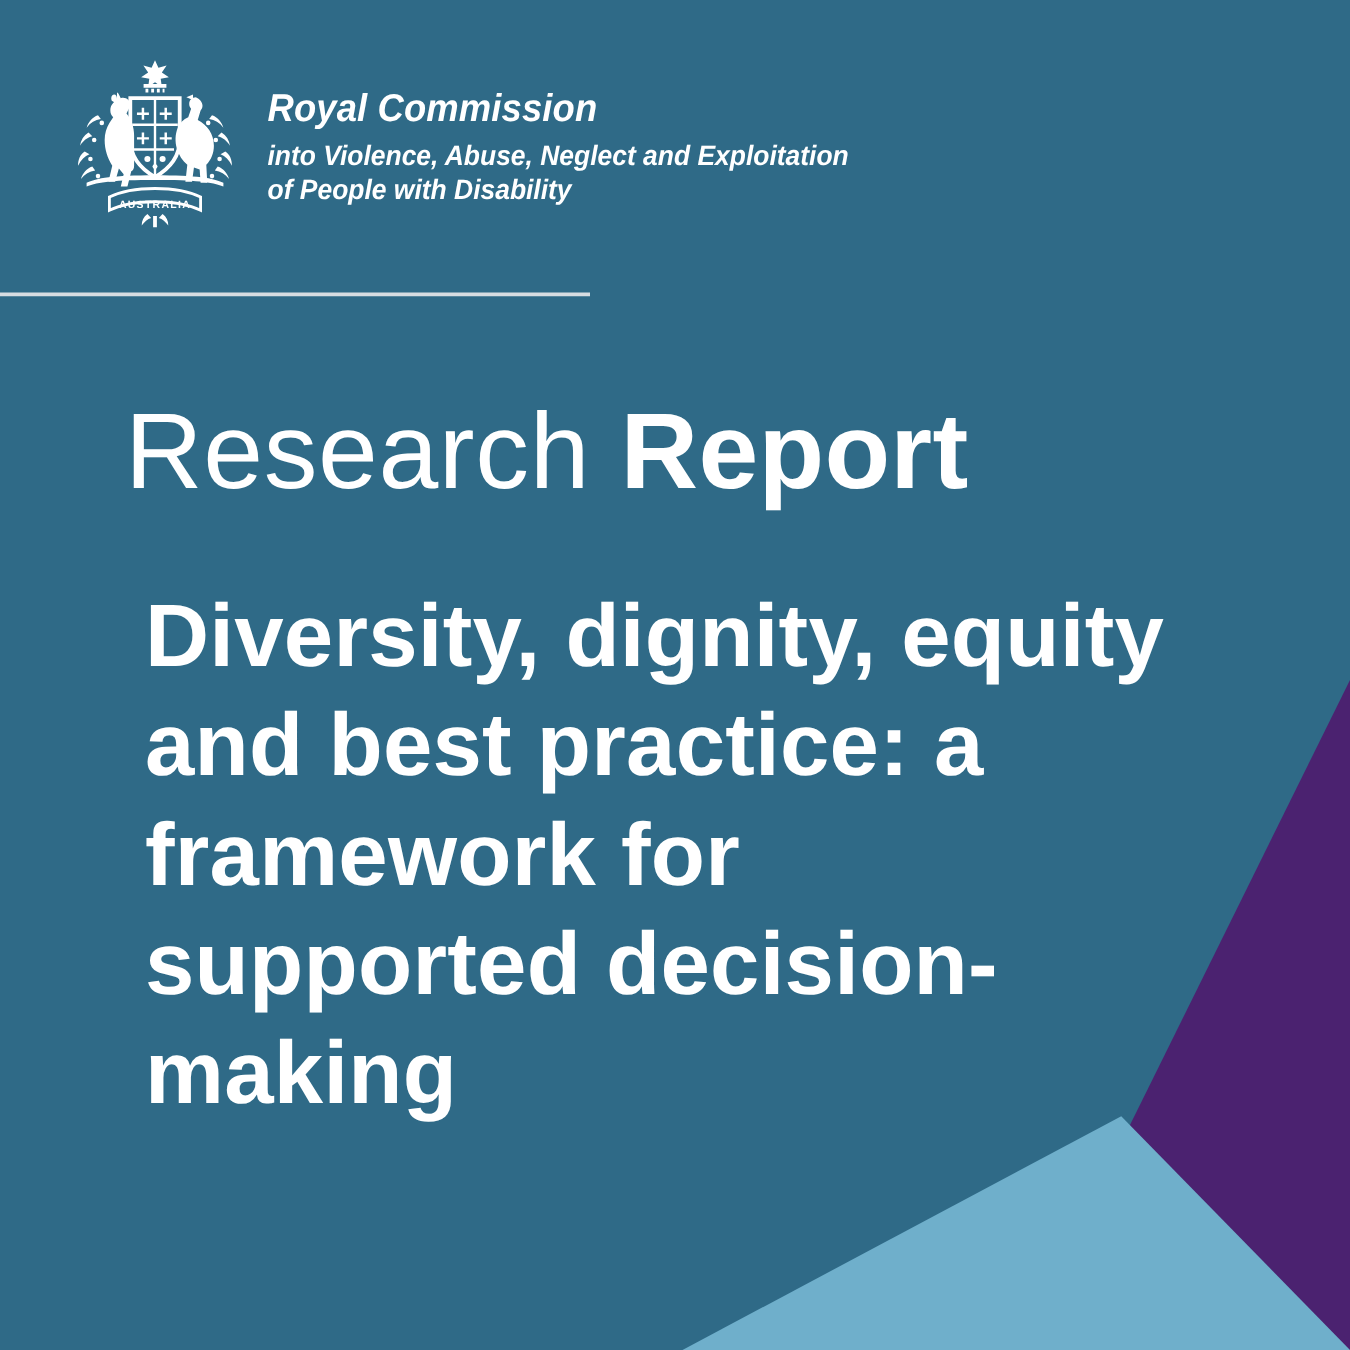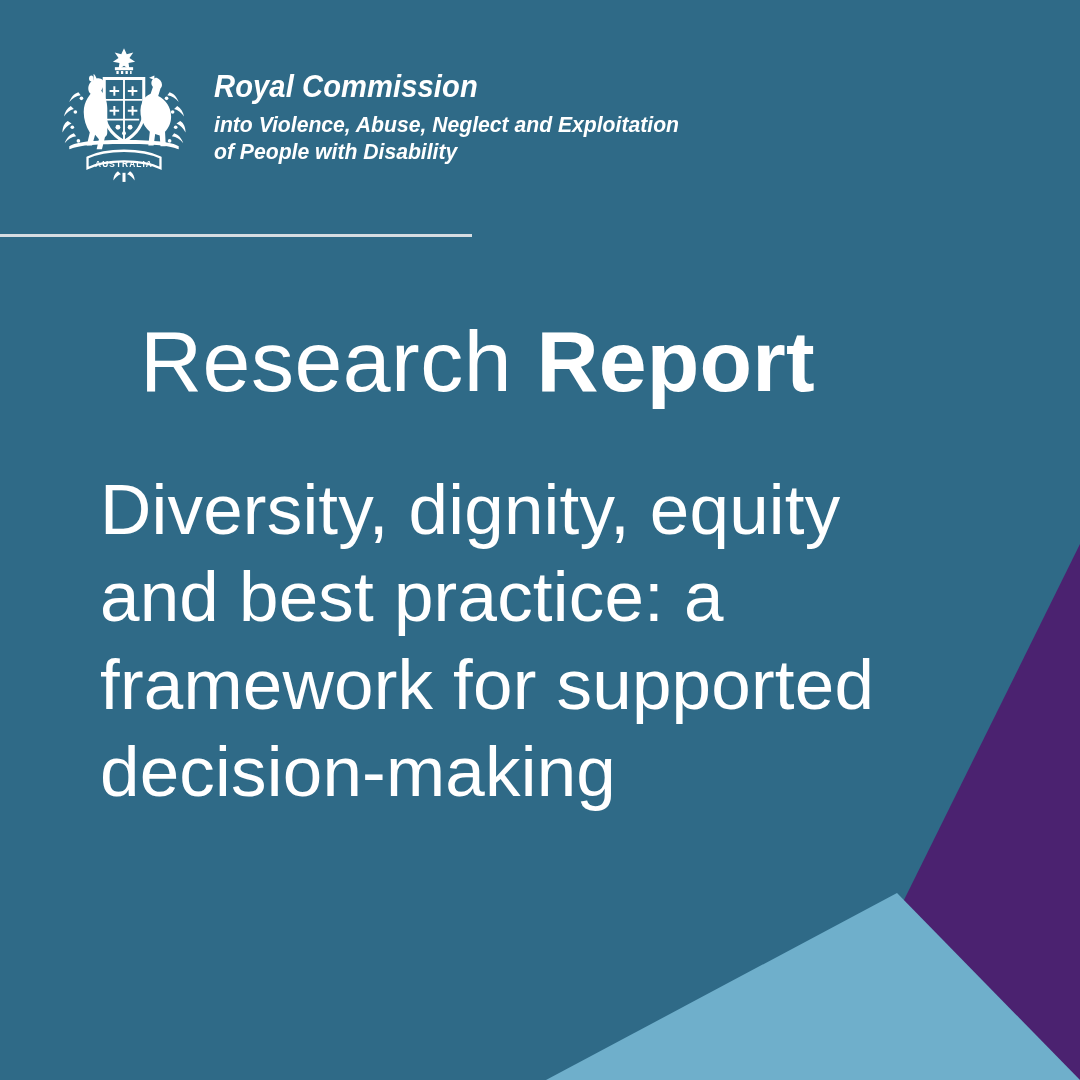--- a/index.html
+++ b/index.html
@@ -78,39 +78,38 @@
 
   
   #report-title {
     position: absolute;
     left: 100px;
     top: 318px;
     color: #ffffff;
     font-size: 86px;
     line-height: 1;
     white-space: nowrap;
-    margin-left: 40px;
   }
   #report-title .title-light {
     font-weight: 300;
     letter-spacing: 0.5px;
   }
   #report-title .title-bold {
     font-weight: 700;
     letter-spacing: 0.2px;
   }
 
   #report-subtitle {
     position: absolute;
-    left: 100px;
+    left: 116px;
     top: 466px;
     width: 830px;
     color: #ffffff;
     font-size: 71px;
-    font-weight: 400;
+    font-weight: 700;
     line-height: 1.23;
     letter-spacing: 0.2px;
   }
 </style>
 </head>
 <body>
 
 <div id="cover">
 
   <svg id="corner-shapes" viewBox="0 0 1080 1080" width="1080" height="1080" aria-hidden="true">

